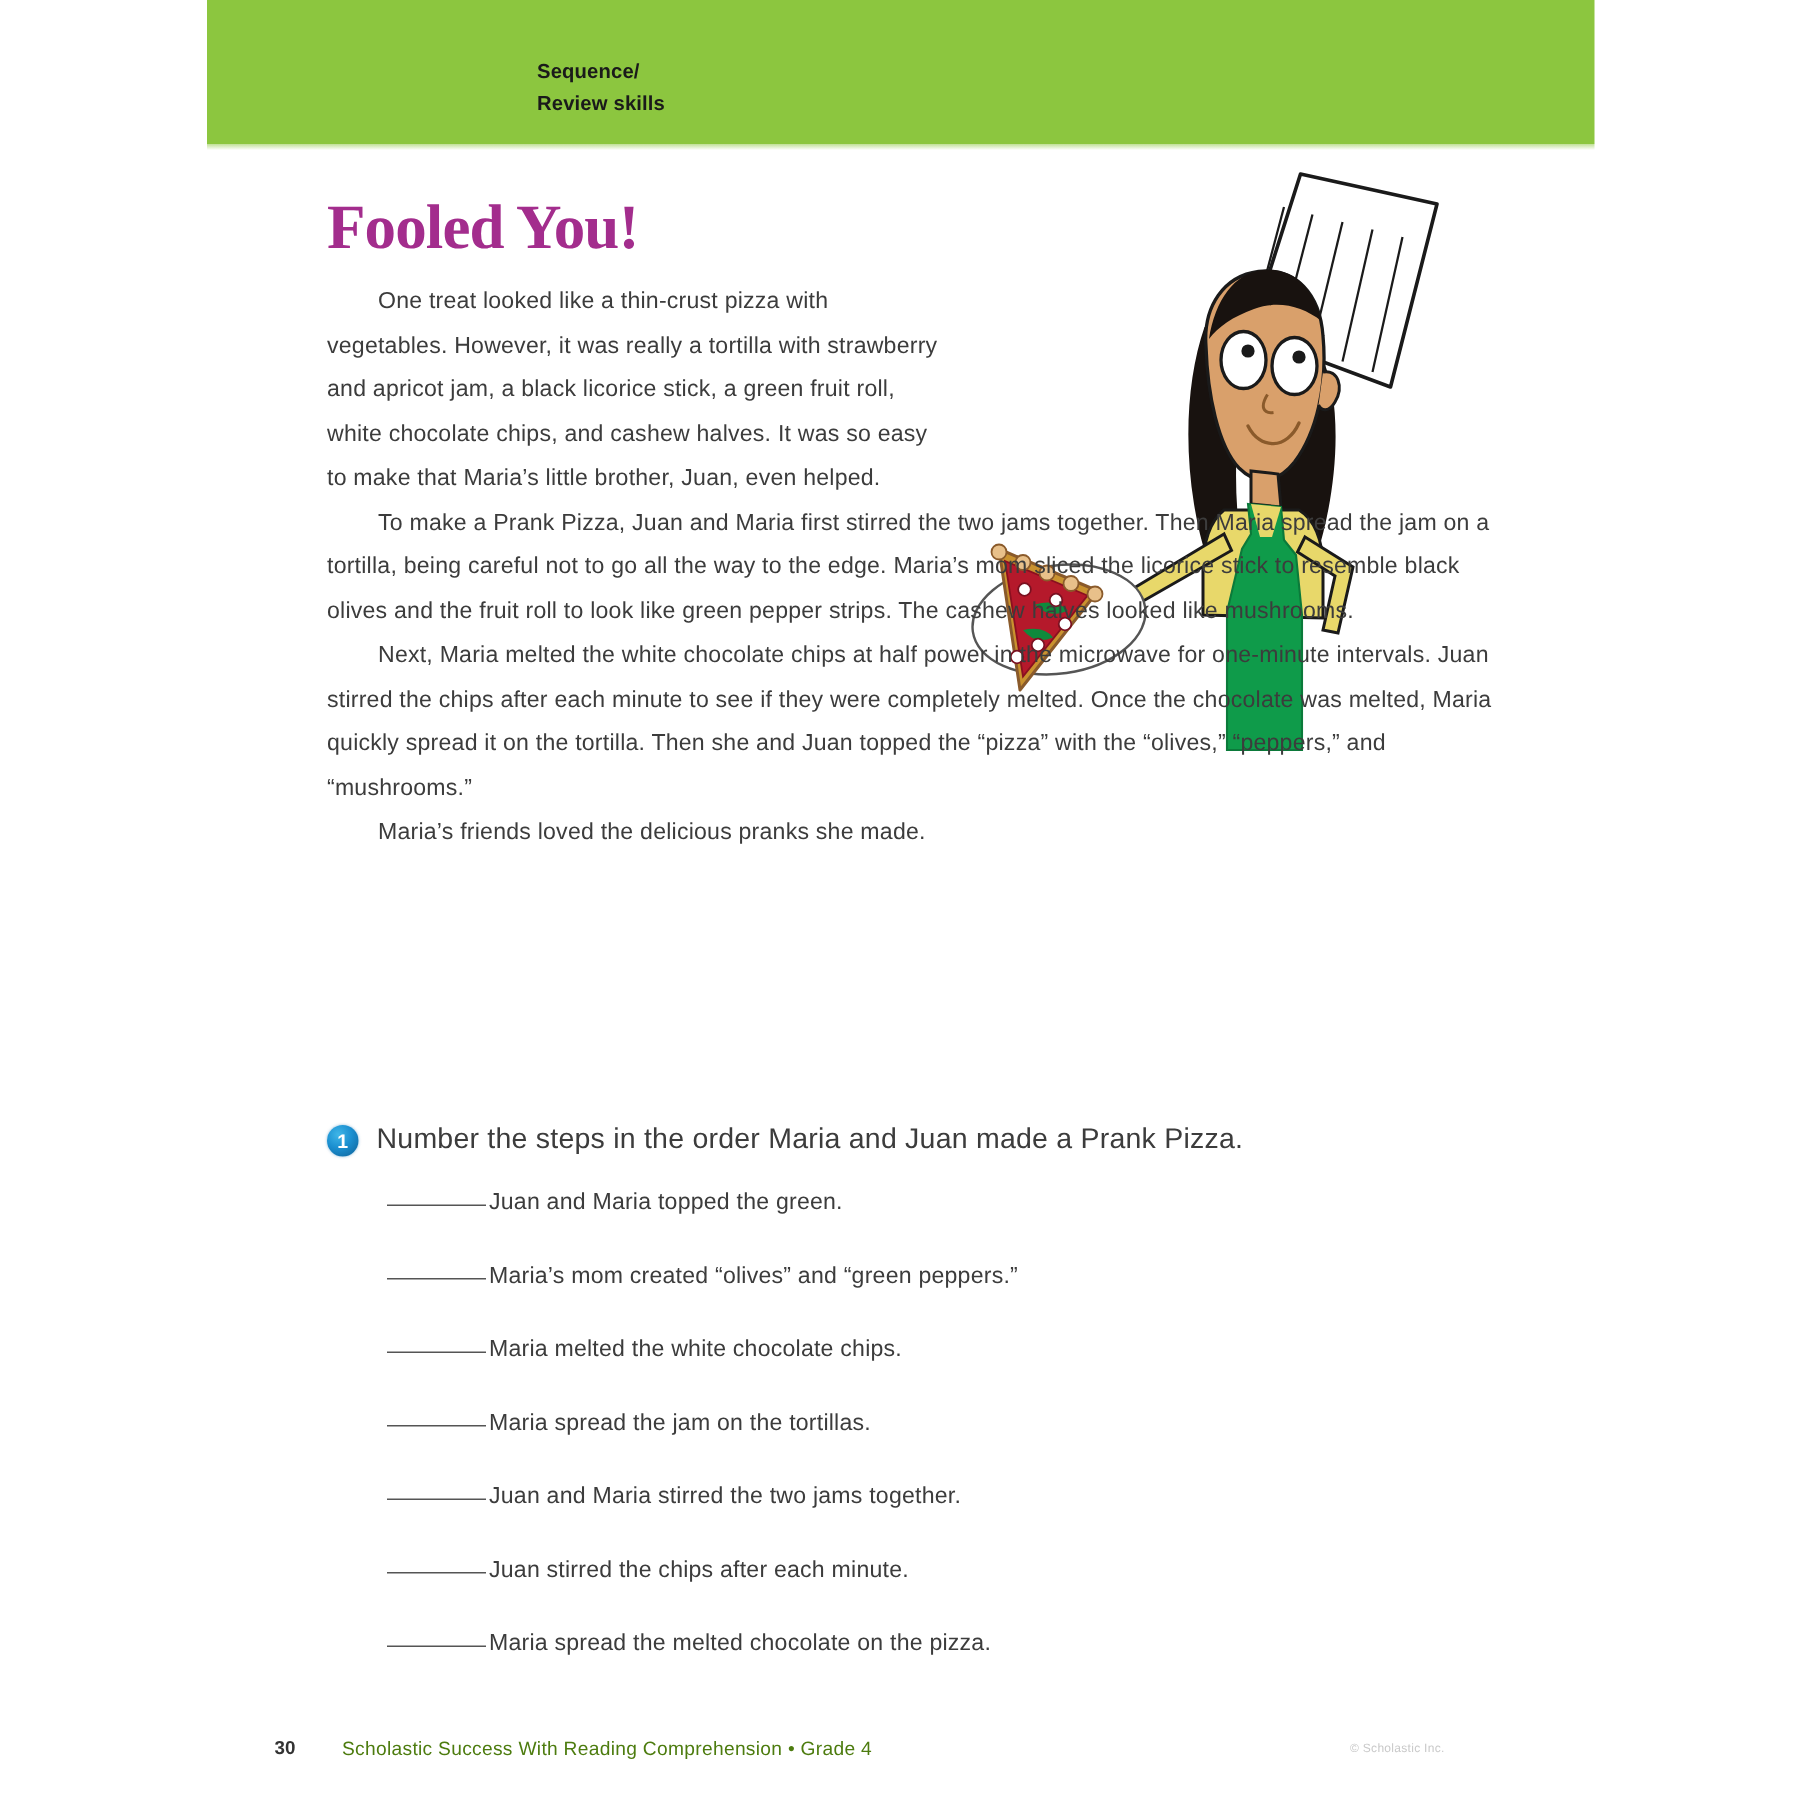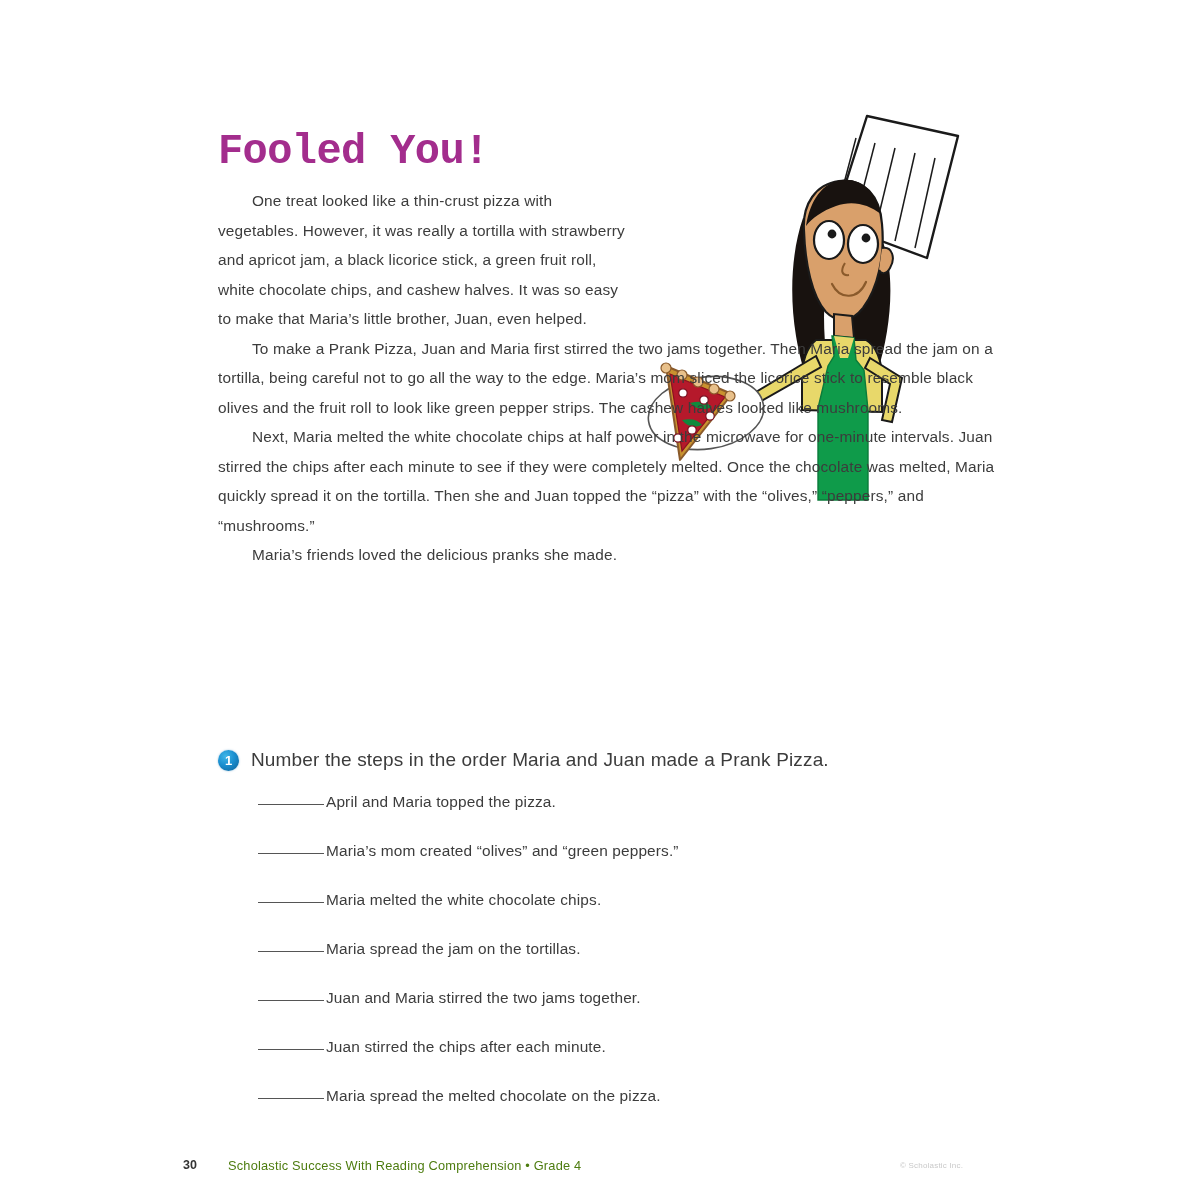--- a/index.html
+++ b/index.html
@@ -51,21 +51,21 @@
 
   
   .title {
     position: absolute;
     left: 218px;
     top: 128px;
     font-size: 42px;
     font-weight: bold;
     color: #a32d8d;
     letter-spacing: -0.6px;
-    font-family: Liberation Mono, monospace;
+    font-family: Liberation Serif, serif;
   }
 
   
   .article {
     position: absolute;
     left: 218px;
     top: 186px;
     width: 782px;
     font-size: 15.4px;
     line-height: 29.5px;
@@ -170,20 +170,26 @@
     font-size: 8px;
     color: #c9c9c9;
     letter-spacing: .2px;
   }
 </style>
 </head>
 <body>
 
 <div class="page">
 
+  <div class="header-band">
+    <div class="skill-label">
+      <span>Sequence/</span>
+      <span>Review skills</span>
+    </div>
+  </div>
 
   <div class="title">Fooled You!</div>
 
   <div class="illustration">
     <svg width="400" height="410" viewBox="0 0 400 410" xmlns="http://www.w3.org/2000/svg">
 
       <g>
         <path d="M213 115 L247 8 L338 28 L307 150 Z" fill="#ffffff" stroke="#1a1a1a" stroke-width="2.4" stroke-linejoin="round"></path>
         <line x1="236" y1="30" x2="214" y2="113" stroke="#1a1a1a" stroke-width="1.5"></line>
         <line x1="255" y1="35" x2="233" y2="120" stroke="#1a1a1a" stroke-width="1.5"></line>
@@ -260,21 +266,21 @@
   </div>
 
   <div class="question-row">
     <div class="q-badge">1</div>
     <div class="q-text">Number the steps in the order Maria and Juan made a Prank Pizza.</div>
   </div>
 
   <div class="answers">
     <div class="answer-item">
       <span class="blank-rule"></span>
-      <span>April and Maria topped the pizza.</span>
+      <span>Juan and Maria topped the green.</span>
     </div>
     <div class="answer-item">
       <span class="blank-rule"></span>
       <span>Maria’s mom created “olives” and “green peppers.”</span>
     </div>
     <div class="answer-item">
       <span class="blank-rule"></span>
       <span>Maria melted the white chocolate chips.</span>
     </div>
     <div class="answer-item">

